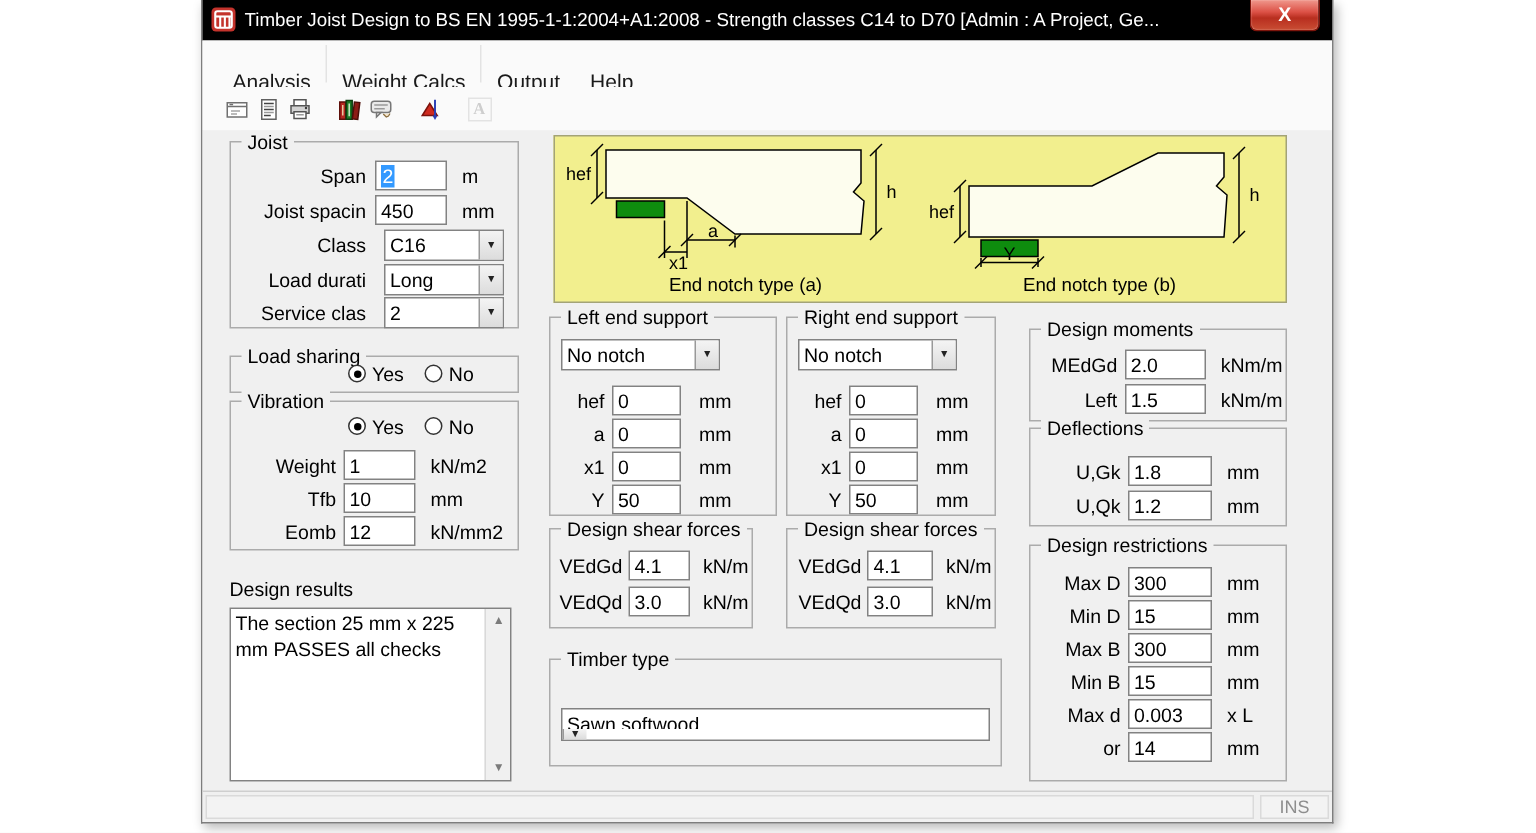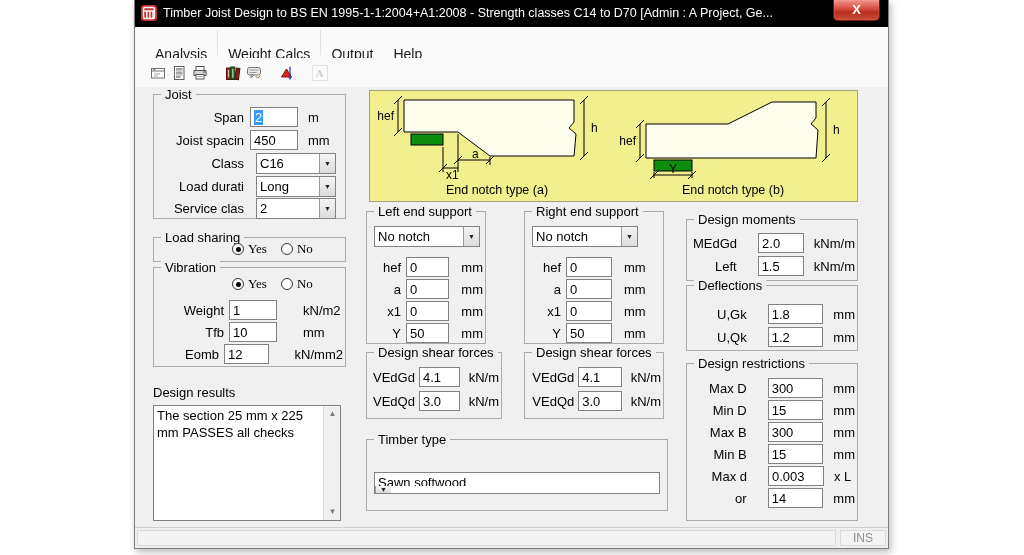--- a/index.html
+++ b/index.html
@@ -47,40 +47,40 @@
   .combo { position:absolute; height:21px; background:#fff; border:1px solid #828282;
            display:flex; align-items:stretch; }
   .combo-text { flex:1; padding-left:3px; line-height:19px; overflow:hidden; white-space:nowrap; }
   .combo-btn { width:16px; background:linear-gradient(#f4f4f4,#dcdcdc); border-left:1px solid #999;
                font-size:7px; color:#222; display:flex; align-items:center; justify-content:center; }
   .radio-row { position:absolute; display:flex; align-items:center; height:16px; }
   .radio { width:12px; height:12px; border:1px solid #333; border-radius:50%;
            background:#fff; position:relative; margin-right:4px; }
   .radio.checked::after { content:""; position:absolute; left:2.5px; top:2.5px; width:5px; height:5px;
                           background:#000; border-radius:50%; }
-  .radio-label { margin-right:14px;font-family:Liberation Serif, serif; }
+  .radio-label { margin-right:14px; }
   
   #grp-joist .flabel { width:84px; margin-right:6px; }
   #grp-joist .finput { width:48px; }
   #grp-joist .funit { margin-left:10px; }
   #grp-joist .combo { position:static; width:80px; height:21px; }
   
   #grp-vibration .flabel { width:64px; margin-right:5px; }
   #grp-vibration .finput { width:48px; }
-  #grp-vibration .funit { margin-left:26px; }
+  #grp-vibration .funit { margin-left:10px; }
   
   .grp-support .flabel { width:30px; margin-right:5px; }
   .grp-support .finput { width:46px; }
   .grp-support .funit { margin-left:12px; }
   
   .grp-shear .flabel { width:44px; margin-right:4px; }
   .grp-shear .finput { width:44px; }
   .grp-shear .funit { margin-left:9px; }
   
-  .grp-right .flabel { width:54px; margin-right:21px;text-align:right; }
+  .grp-right .flabel { width:54px; margin-right:5px;text-align:right; }
   .grp-right .finput { width:56px; }
   .grp-right .funit { margin-left:10px; }
   
   .results-label { position:absolute; left:18px; top:298px; }
   .results-box { position:absolute; left:18px; top:318px; width:188px; height:116px;
                  background:#fff; border:1px solid #828282; }
   .results-text { position:absolute; left:3px; top:1px; right:20px; line-height:17px; }
   .vscroll { position:absolute; top:0; right:0; bottom:0; width:17px; background:#f0f0f0;
              border-left:1px solid #d9d9d9; }
   .scroll-arrow { position:absolute; left:0; width:17px; height:16px; text-align:center;
@@ -317,21 +317,21 @@
         <line x1="72" y1="78" x2="72" y2="84" stroke="#000"></line>
         <line x1="34" y1="81" x2="72" y2="81" stroke="#000"></line>
         <line x1="30" y1="85" x2="38" y2="77" stroke="#000"></line>
         <line x1="68" y1="85" x2="76" y2="77" stroke="#000"></line>
         <text class="dim-label" x="49" y="79">Y</text>
       </svg>
       <div class="diag-caption" style="left:22px">End notch type (a)</div>
       <div class="diag-caption" style="left:258px">End notch type (b)</div>
     </div>
 
-    <div class="group grp-support" style="left:231px; top:124px; width:120px; height:133px;">
+    <div class="group grp-support" style="left:231px; top:124px; width:152px; height:133px;">
       <span class="group-title">Left end support</span>
       <span class="combo" style="left:7px; top:14px; width:106px;">
         <span class="combo-text">No notch</span>
         <span class="combo-btn">▼</span>
       </span>
       <div class="frow" style="top:45px">
         <span class="flabel">hef</span>
         <span class="finput">
             <span>0</span>
           </span>

